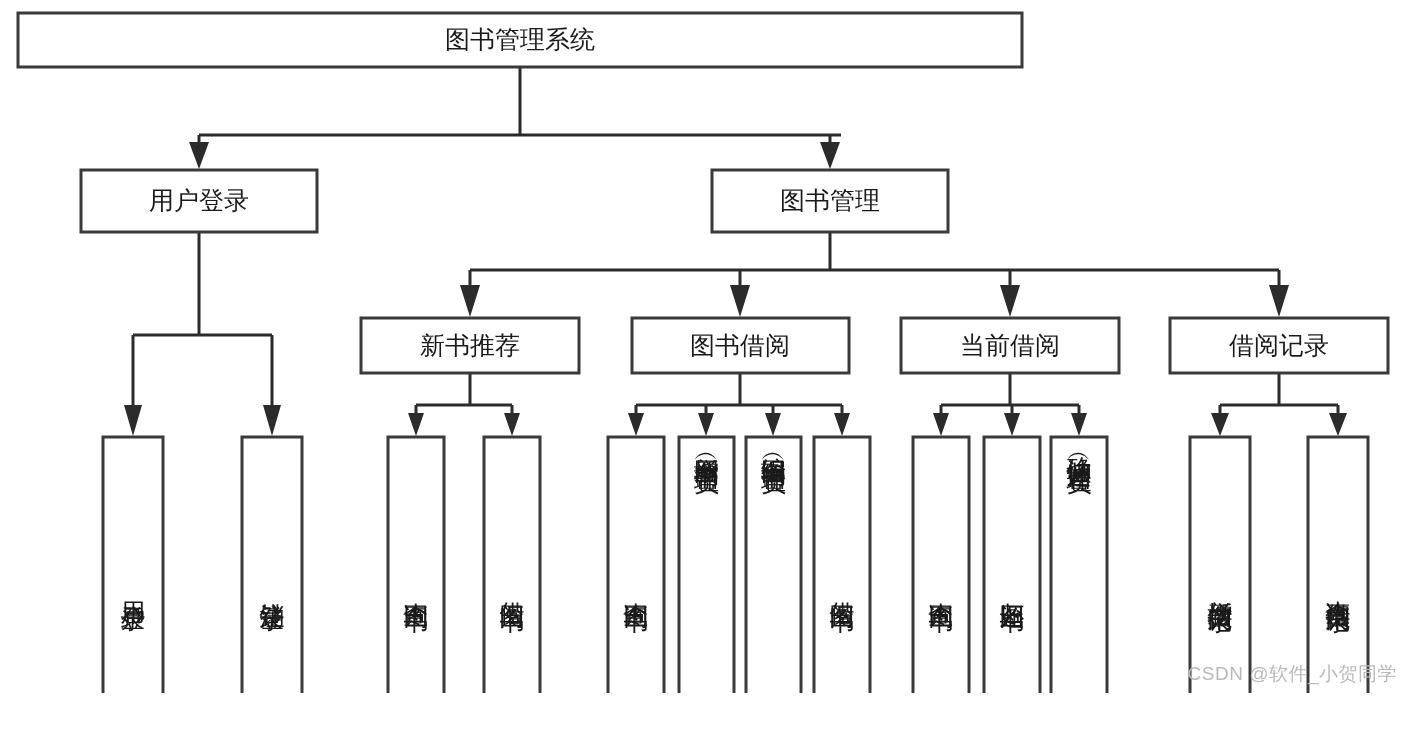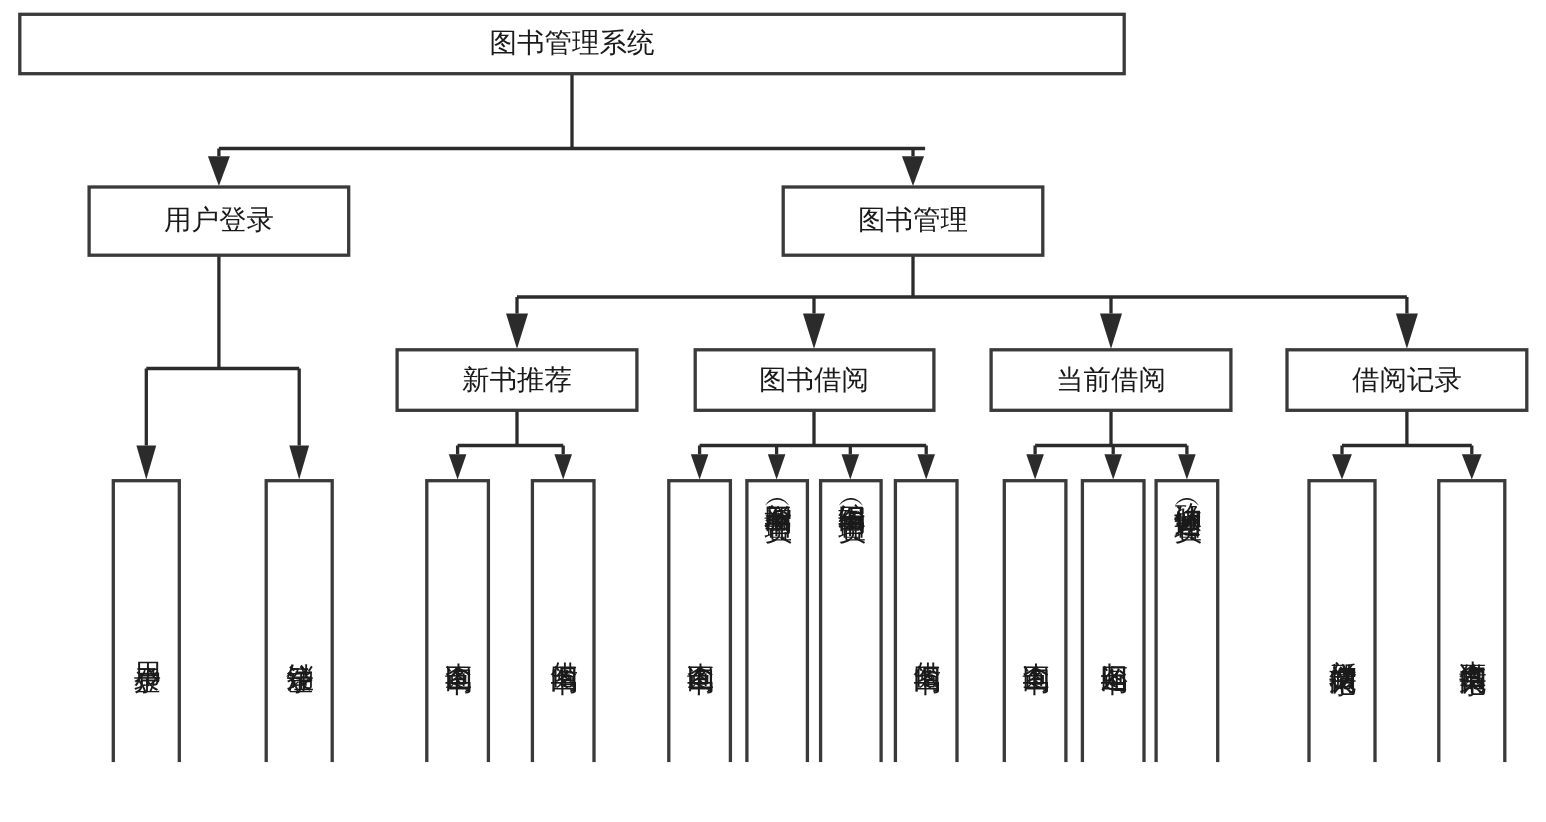--- a/index.html
+++ b/index.html
@@ -247,14 +247,15 @@
     <span class="leaf-label">确认归还（管理员）</span>
   </div>
 
   <div class="leaf-label-wrap" style="left:1190px; top:437px; width:60px; height:298px;">
     <span class="leaf-label">新增借阅记录</span>
   </div>
   <div class="leaf-label-wrap" style="left:1308px; top:437px; width:60px; height:298px;">
     <span class="leaf-label">查询借阅记录</span>
   </div>
 
+  <div class="watermark">CSDN @软件_小贺同学</div>
 
 </div>
 
 </body></html>

